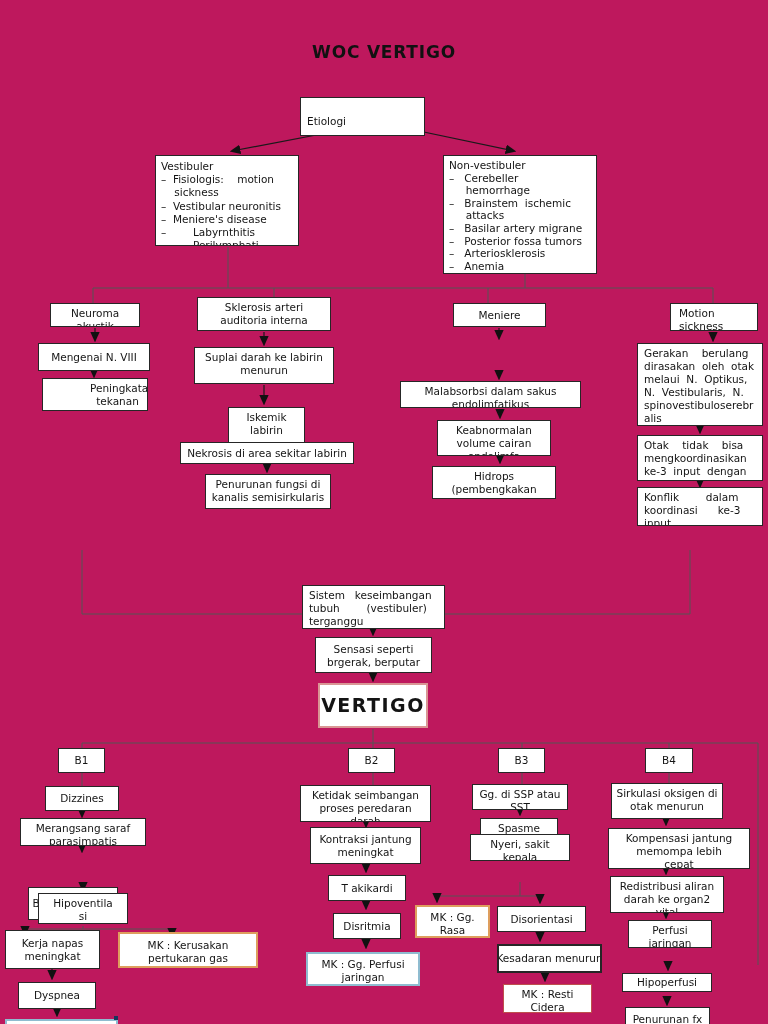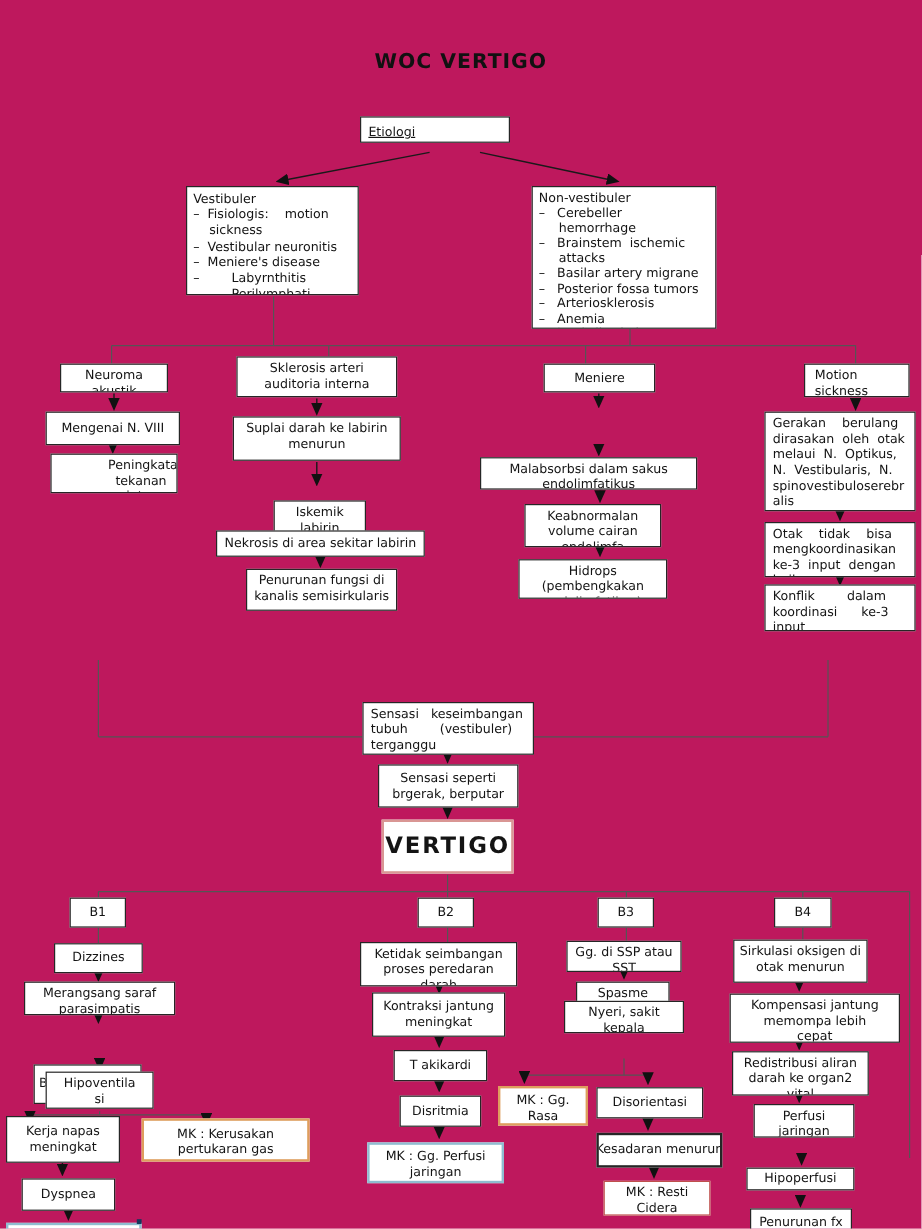--- a/index.html
+++ b/index.html
@@ -99,21 +99,21 @@
       <line x1="666" y1="819" x2="666" y2="824"></line>
       <line x1="666" y1="869" x2="666" y2="873"></line>
       <line x1="666" y1="913" x2="666" y2="917"></line>
       <line x1="668" y1="963" x2="668" y2="969"></line>
       <line x1="667" y1="1001" x2="667" y2="1004"></line>
     </g>
   </svg>
 
   <div class="title">WOC VERTIGO</div>
 
-  <div class="node left" style="left:300px;top:97px;width:125px;height:22px;padding-top:6px;text-decoration:underline;">Etiologi</div>
+  <div class="node left" style="left:300px;top:97px;width:125px;height:39px;padding-top:17px;">Etiologi</div>
   <div class="node list" style="left:155px;top:155px;width:144px;height:91px;">Vestibuler
 –  Fisiologis:    motion
     sickness
 –  Vestibular neuronitis
 –  Meniere's disease
 –        Labyrnthitis
 –        Perilymphati</div>
   <div class="node list" style="left:443px;top:155px;width:154px;height:119px;line-height:12.6px;padding-top:3px;">Non-vestibuler
 –   Cerebeller
      hemorrhage
@@ -129,21 +129,21 @@
 akustik</div>
   <div class="node vc" style="left:38px;top:343px;width:112px;height:28px;">Mengenai N. VIII</div>
   <div class="node" style="left:42px;top:378px;width:106px;height:33px;padding-left:47px;">Peningkatan
 tekanan intra
 kranial</div>
 
   <div class="node" style="left:197px;top:297px;width:134px;height:34px;">Sklerosis arteri
 auditoria interna</div>
   <div class="node" style="left:194px;top:347px;width:140px;height:37px;">Suplai darah ke labirin
 menurun</div>
-  <div class="node" style="left:228px;top:417px;width:77px;height:44px;">Iskemik
+  <div class="node" style="left:228px;top:407px;width:77px;height:44px;">Iskemik
 labirin</div>
   <div class="node vc nowrap" style="left:180px;top:442px;width:174px;height:22px;">Nekrosis di area sekitar labirin</div>
   <div class="node" style="left:205px;top:474px;width:126px;height:35px;">Penurunan fungsi di
 kanalis semisirkularis</div>
 
   <div class="node vc" style="left:453px;top:303px;width:93px;height:24px;">Meniere</div>
   <div class="node" style="left:400px;top:381px;width:181px;height:27px;">Malabsorbsi dalam sakus
 endolimfatikus</div>
   <div class="node" style="left:437px;top:420px;width:114px;height:36px;">Keabnormalan
 volume cairan
@@ -161,21 +161,21 @@
 spinovestibuloserebr
 alis</div>
   <div class="node left" style="left:637px;top:435px;width:126px;height:46px;border-width:1.8px;">Otak    tidak    bisa
 mengkoordinasikan
 ke-3  input  dengan
 baik</div>
   <div class="node left" style="left:637px;top:487px;width:126px;height:39px;border-width:1.8px;">Konflik        dalam
 koordinasi      ke-3
 input</div>
 
-  <div class="node left" style="left:302px;top:585px;width:143px;height:44px;">Sensasi   keseimbangan
+  <div class="node left" style="left:302px;top:585px;width:143px;height:44px;">Sistem   keseimbangan
 tubuh        (vestibuler)
 terganggu</div>
   <div class="node" style="left:315px;top:637px;width:117px;height:36px;padding-top:5px;">Sensasi seperti
 brgerak, berputar</div>
   <div class="node vc vertigo-box" style="left:318px;top:683px;width:110px;height:45px;">VERTIGO</div>
 
   <div class="node vc" style="left:58px;top:748px;width:47px;height:25px;">B1</div>
   <div class="node vc" style="left:348px;top:748px;width:47px;height:25px;">B2</div>
   <div class="node vc" style="left:498px;top:748px;width:47px;height:25px;">B3</div>
   <div class="node vc" style="left:645px;top:748px;width:48px;height:25px;">B4</div>

